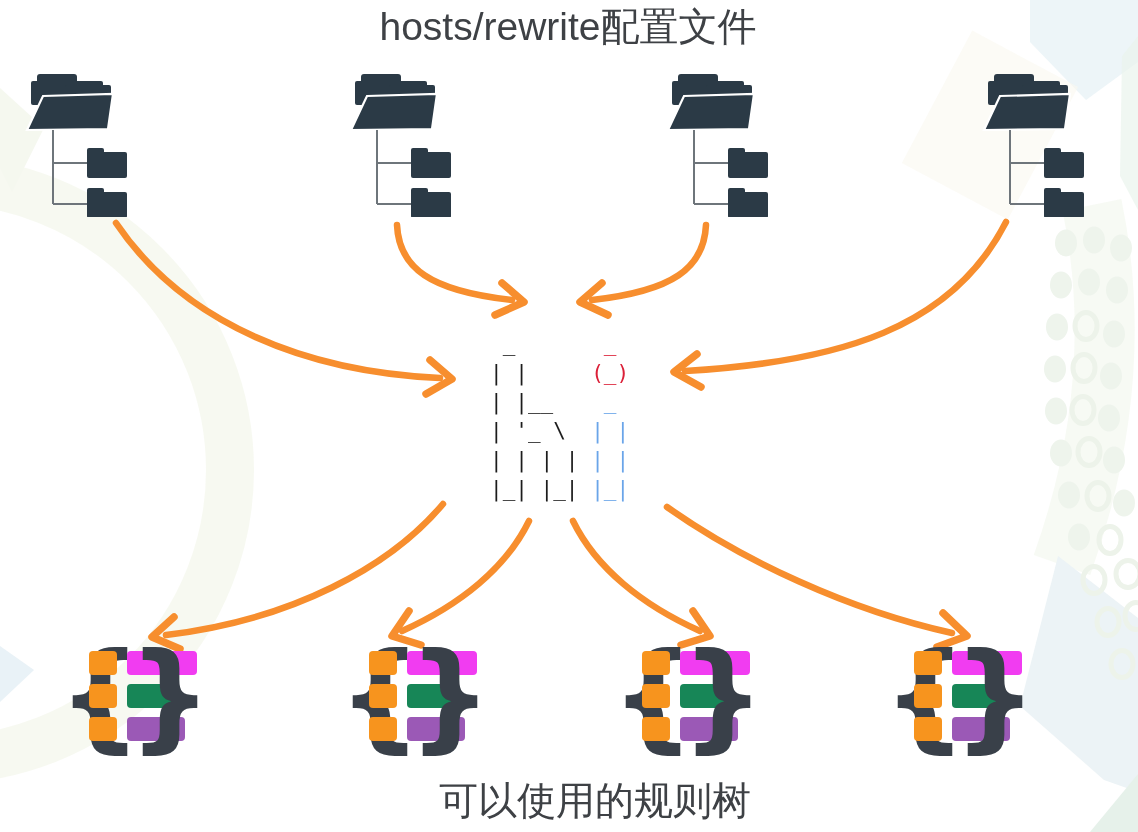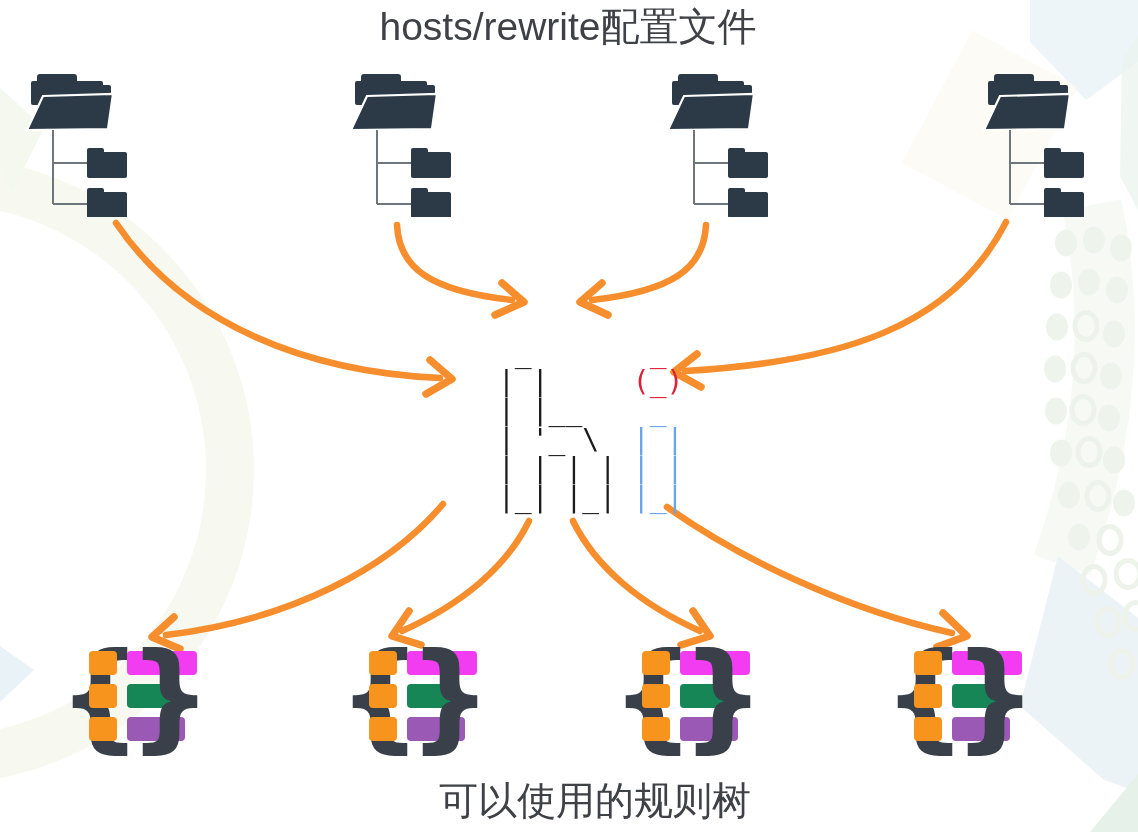--- a/index.html
+++ b/index.html
@@ -18,23 +18,23 @@
   
   .sources-row{position:absolute; inset:0; z-index:2;}
   .folder-icon{position:absolute; top:74px; width:104px; height:143px;}
   .folder-icon:nth-child(1){left:25px;}
   .folder-icon:nth-child(2){left:349px;}
   .folder-icon:nth-child(3){left:666px;}
   .folder-icon:nth-child(4){left:982px;}
 
   
   .ascii-logo{
-    position:absolute; left:486px; top:326px; z-index:2; margin:12px;
+    position:absolute; left:486px; top:326px; z-index:2; margin:4px;
     font-family:"DejaVu Sans Mono", monospace;
-    font-size:28px; line-height:29px; white-space:pre;
+    font-size:21px; line-height:29px; white-space:pre;
   }
 
   
   .arrows{position:absolute; inset:0; z-index:1;}
   .arrow-line{stroke:var(--arrow); stroke-width:6.5; fill:none; stroke-linecap:round;}
   .arrow-head{stroke:var(--arrow); stroke-width:7.5; fill:none; stroke-linecap:round; stroke-linejoin:round;}
 
   
   .outputs-row{position:absolute; inset:0; z-index:2;}
   .rules-icon{position:absolute; top:648px; width:142px; height:96px;}

